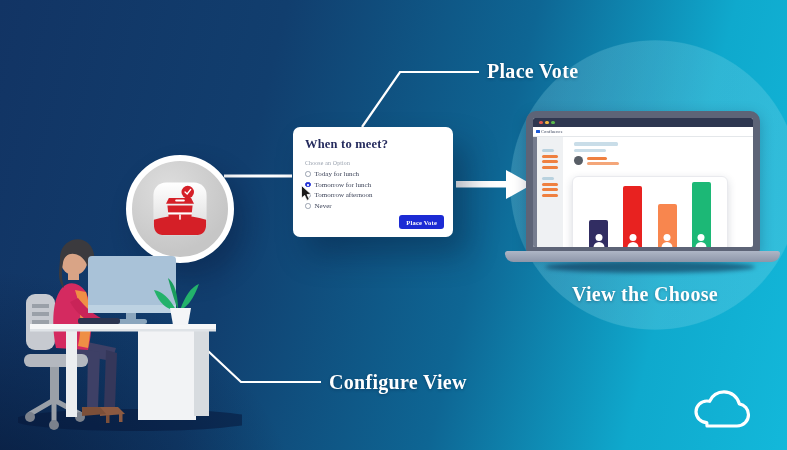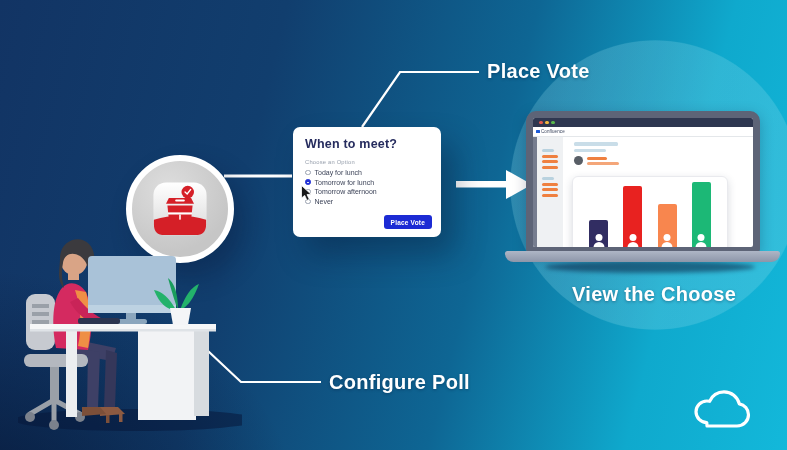--- a/index.html
+++ b/index.html
@@ -1,31 +1,31 @@
 <!DOCTYPE html>
 <html><head>
 <meta charset="utf-8">
 <style>
   html,body{margin:0;padding:0;background:#0b2a55;}
   #stage{
     position:relative;width:787px;height:450px;overflow:hidden;
-    font-family:Liberation Sans, sans-serif;
+    font-family:Liberation Serif, serif;
     background:
       radial-gradient(circle 145px at 655px 185px, rgba(148,222,240,.16) 0 144px, rgba(148,222,240,0) 145px),
       radial-gradient(ellipse 540px 380px at -5% 112%, rgba(5,20,50,.8) 0%, rgba(5,20,50,0) 62%),
       linear-gradient(104deg,#123464 0%,#113e6e 32%,#0e6694 60%,#0fa9cd 82%,#13b8da 100%);
   }
   .abs{position:absolute;}
 
   
   .step-label{position:absolute;color:#fff;font-weight:700;font-size:20px;letter-spacing:.3px;
     text-shadow:0 1px 3px rgba(5,20,50,.35);white-space:nowrap;}
 
   
-  .poll-card{position:absolute;left:293px;top:127px;width:148px;height:110px;background:#fff;
+  .poll-card{position:absolute;left:293px;top:127px;width:160px;height:110px;background:#fff;
     border-radius:7px;box-shadow:14px 18px 30px rgba(5,20,50,.35);box-sizing:border-box;
     padding:10px 12px 8px 12px;}
   .poll-title{font-size:12.5px;font-weight:700;color:#262c5e;letter-spacing:.2px;}
   .poll-prompt{margin-top:8px;font-size:5.8px;color:#98a0ad;letter-spacing:.2px;}
   .poll-options{margin-top:4px;}
   .poll-option{display:flex;align-items:center;gap:4px;margin:2.6px 0;font-size:7px;color:#3c4358;}
   .radio{width:5.5px;height:5.5px;border-radius:50%;border:1px solid #9aa2b0;box-sizing:border-box;
     position:relative;flex:0 0 auto;background:#fff;}
   .poll-option.selected .radio{background:#2433d6;border-color:#2433d6;}
   .poll-option.selected .radio::after{content:"";position:absolute;left:1.4px;top:1.4px;width:1.6px;
@@ -90,21 +90,21 @@
     <line x1="224" y1="176" x2="292" y2="176" stroke="#ffffff" stroke-width="3"></line>
     <polyline points="208,351 241,382 321,382" fill="none" stroke="#ffffff" stroke-width="2.2"></polyline>
     <g>
       <rect x="456" y="181" width="52" height="6.5" fill="#ffffff"></rect>
       <polygon points="506,170 532,184.5 506,199" fill="#ffffff"></polygon>
     </g>
   </svg>
 
   <div class="step-label" style="left:487px;top:60px;">Place Vote</div>
   <div class="step-label" style="left:572px;top:283px;">View the Choose</div>
-  <div class="step-label" style="left:329px;top:371px;">Configure Poll</div>
+  <div class="step-label" style="left:329px;top:371px;">Configure View</div>
 
   <div class="app-circle">
     <svg width="58" height="58" viewBox="0 0 60 60">
       <defs>
         <linearGradient id="g1" x1="0" y1="0" x2="0" y2="1">
           <stop offset="0" stop-color="#ffffff"></stop>
             <stop offset="1" stop-color="#d8d8d8"></stop>
         </linearGradient>
       </defs>
       <rect x="2.5" y="2.5" width="55" height="55" rx="13" fill="url(#g1)"></rect>

